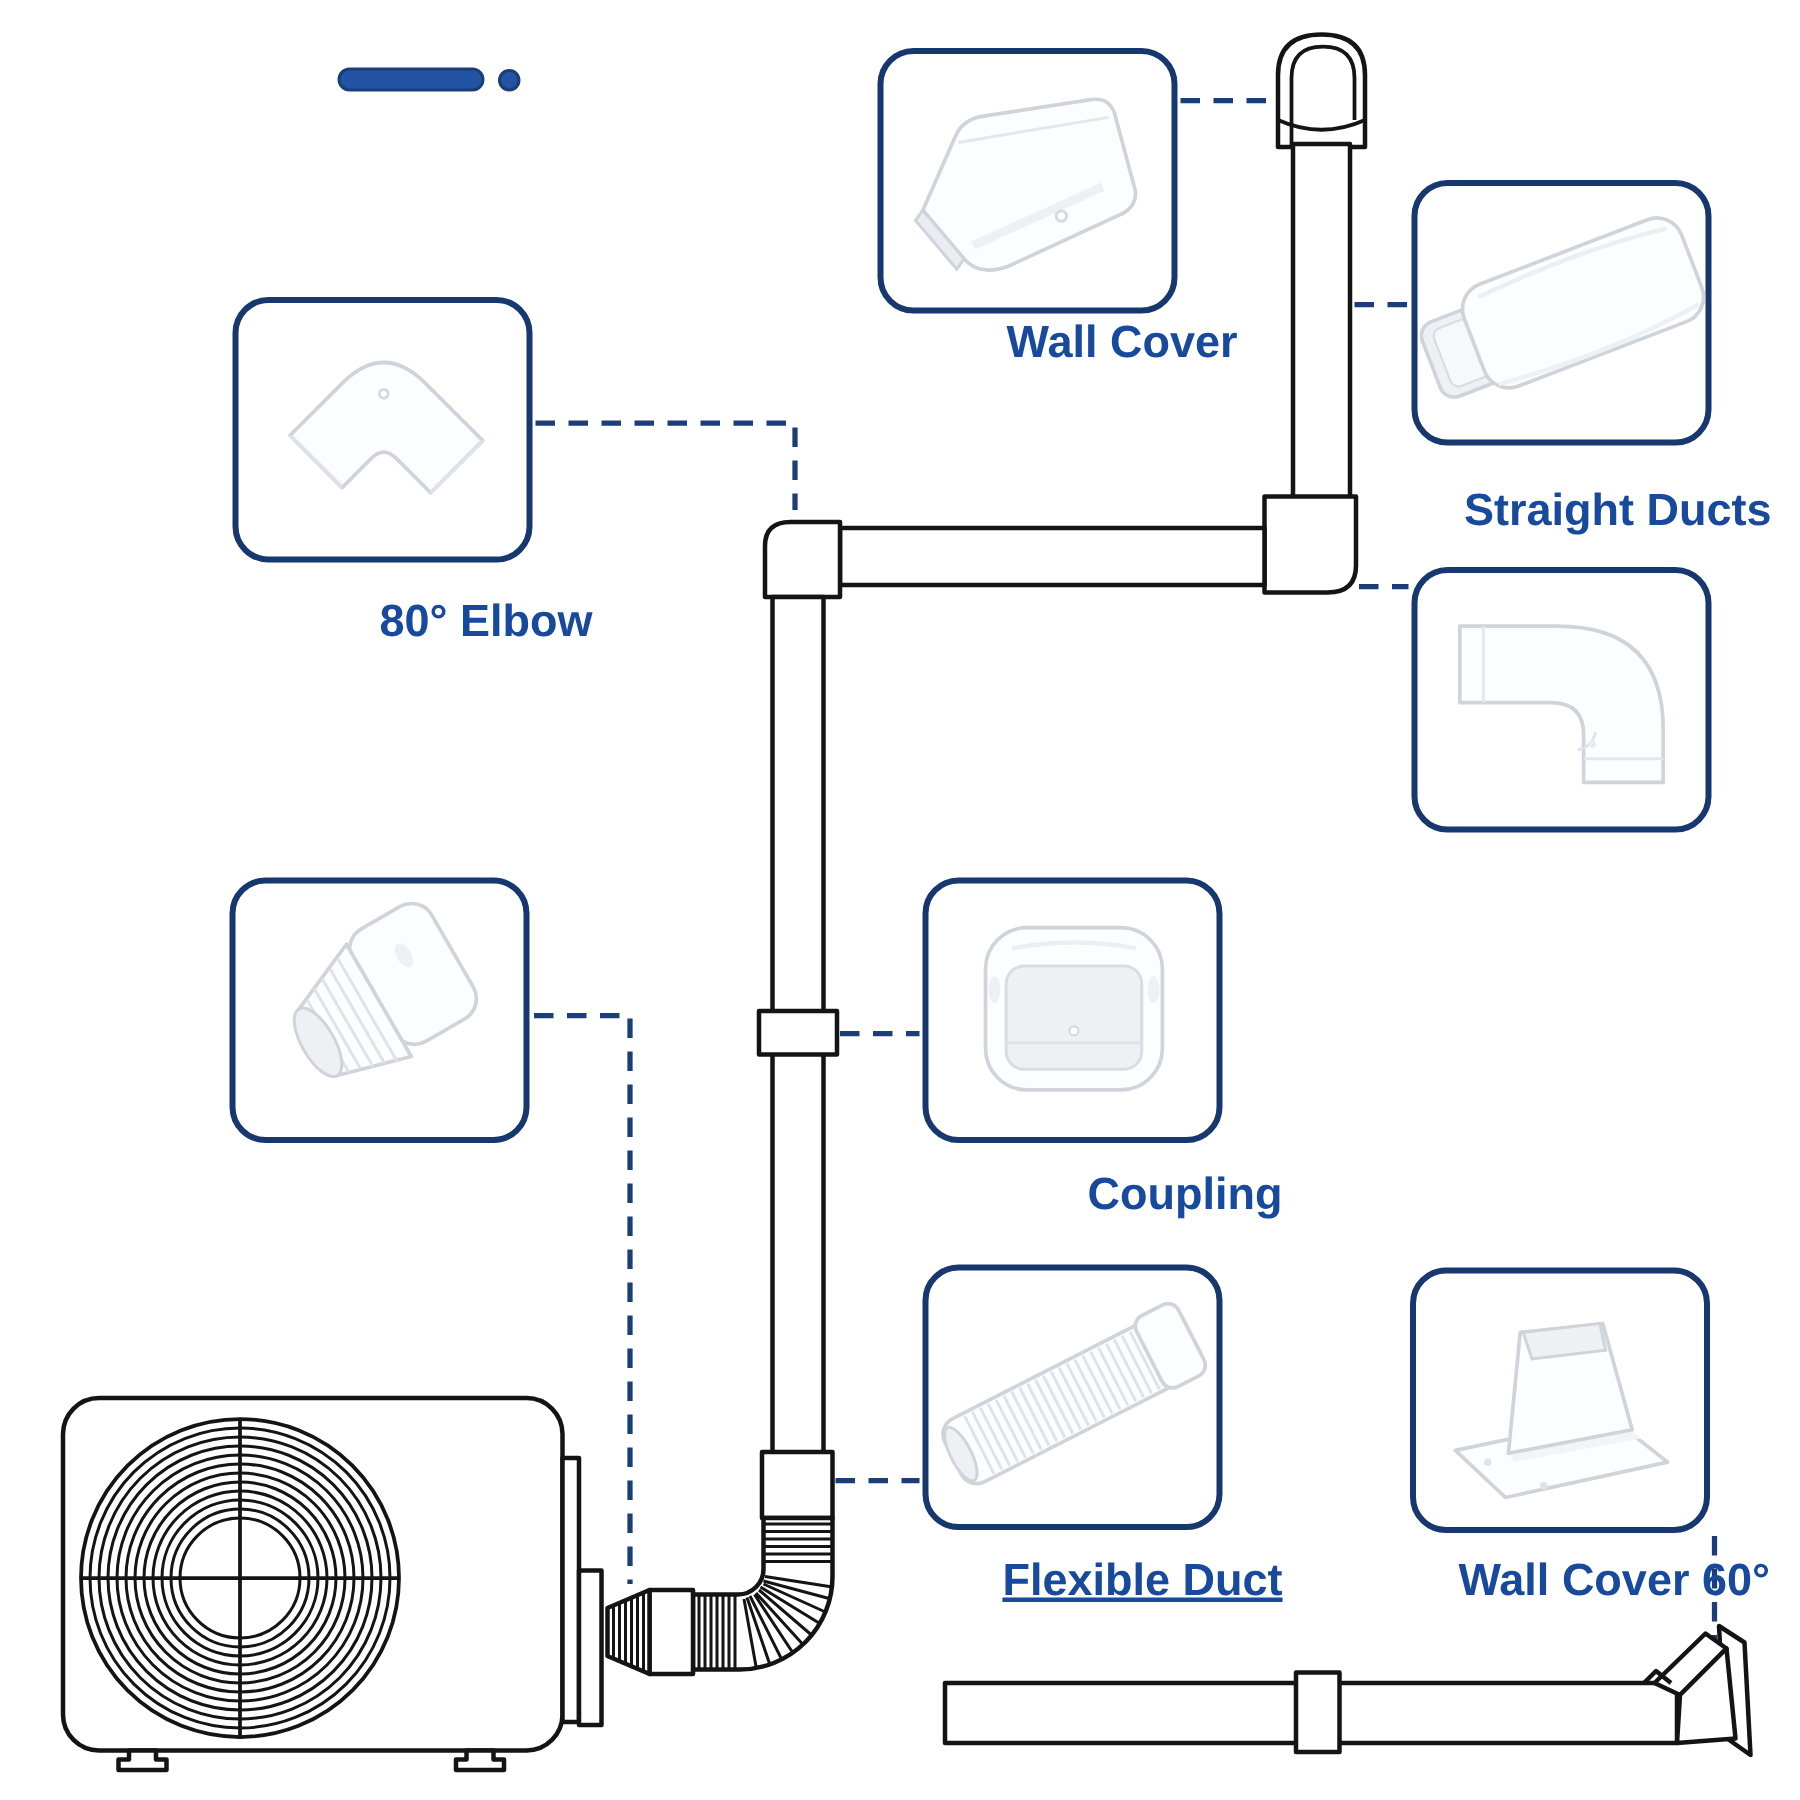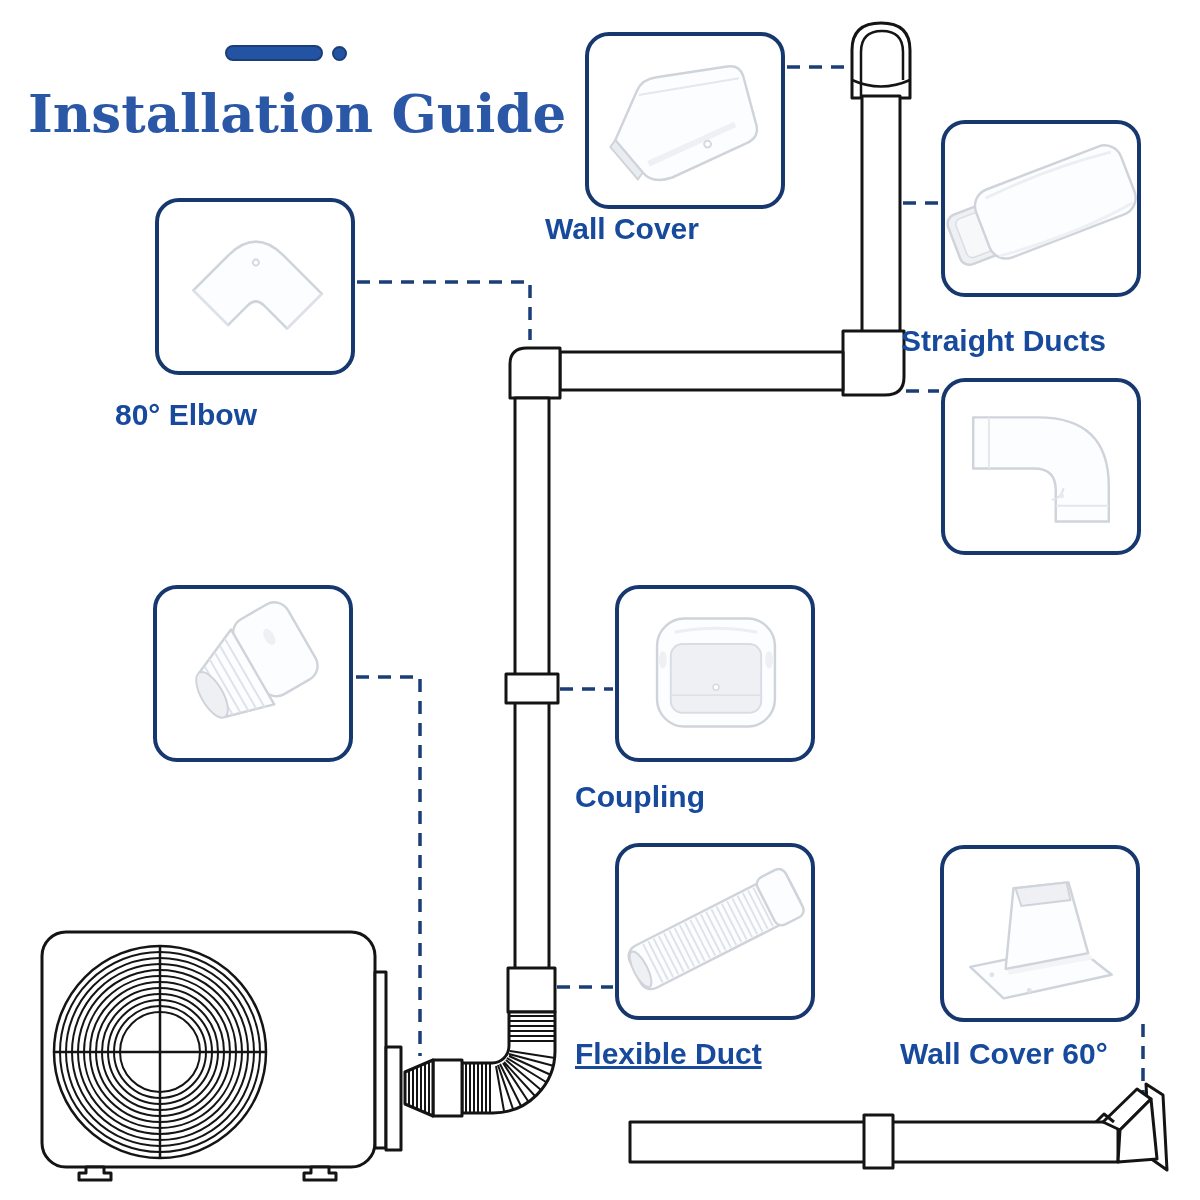--- a/index.html
+++ b/index.html
@@ -10,21 +10,21 @@
             background:#2254a3;border:2px solid #1b3e78;box-sizing:border-box;}
   .deco-dot{position:absolute;left:332px;top:46px;width:15px;height:15px;border-radius:50%;
             background:#2254a3;border:2px solid #1b3e78;box-sizing:border-box;}
   .page-title{position:absolute;left:28px;top:82px;width:560px;margin:0;
               font-family:"DejaVu Serif",serif;font-weight:700;font-size:53px;
               color:#2b57a7;letter-spacing:0px;white-space:nowrap;}
   .callout-box{position:absolute;width:200px;height:177px;background:#fff;
                border:4px solid #16386e;border-radius:24px;box-sizing:border-box;
                display:flex;align-items:center;justify-content:center;overflow:hidden;}
   .callout-box svg{width:100%;height:100%;}
-  .callout-label{position:absolute;width:280px;text-align:left;
+  .callout-label{position:absolute;width:280px;text-align:right;
                  font-weight:bold;font-size:30px;color:#17499c;white-space:nowrap;}
 </style>
 </head>
 <body>
 
 <div class="stage">
 
   <svg class="diagram-svg" viewBox="0 0 1200 1200">
 
     <g stroke="#1b3e78" stroke-width="3.5" stroke-dasharray="13 9" fill="none">
@@ -105,21 +105,20 @@
         <path d="M1146,1084 L1163,1095 L1167,1170 L1150,1158 Z"></path>
         <path d="M1103,1122 L1137,1089 L1151,1099 L1120,1130 Z"></path>
         <path d="M1120,1130 L1151,1099 L1157,1159 L1118,1162 Z"></path>
         <path d="M1096,1122 L1104,1114 L1114,1122" fill="none"></path>
       </g>
     </g>
   </svg>
 
   <div class="deco-bar"></div>
   <div class="deco-dot"></div>
-  <h1 class="page-title">Installation Guide</h1>
 
   <div class="callout-box" style="left:585px;top:32px;">
     <svg viewBox="0 0 194 172">
       <path d="M26,106 L48,56 Q53,44 68,42 L140,31 Q152,29 156,40 L170,92 Q172,102 162,108 L84,144 Q64,151 54,139 Z" fill="#fcfdff" stroke="#cfd4db" stroke-width="2.5"></path>
       <path d="M26,106 L54,139 L49,146 L21,113 Z" fill="#e9ecf0" stroke="#cfd4db" stroke-width="2"></path>
       <path d="M50,60 L152,43" stroke="#e4e7ec" stroke-width="2" fill="none"></path>
       <path d="M60,130 L148,90" stroke="#eef0f4" stroke-width="6" fill="none"></path>
       <circle cx="120" cy="110" r="3.5" fill="#fff" stroke="#d6dae0" stroke-width="2"></circle>
     </svg>
   </div>

